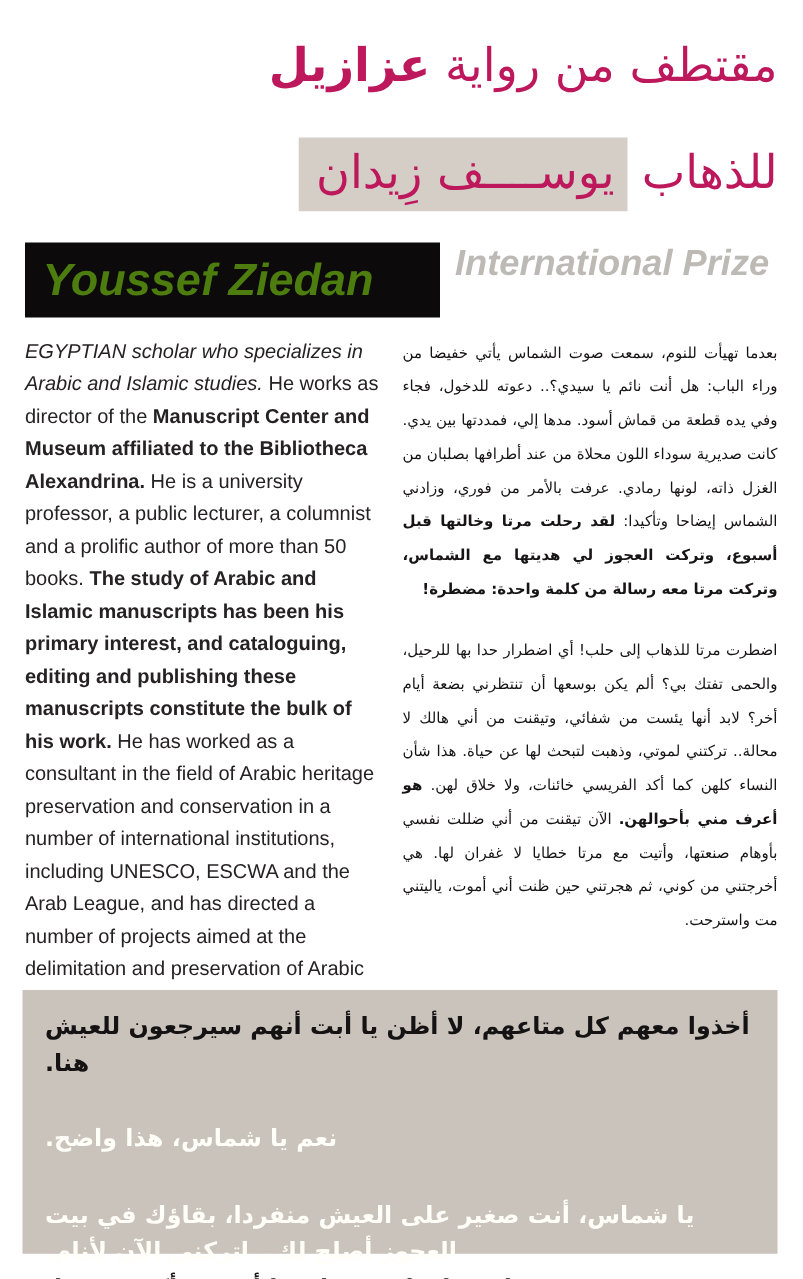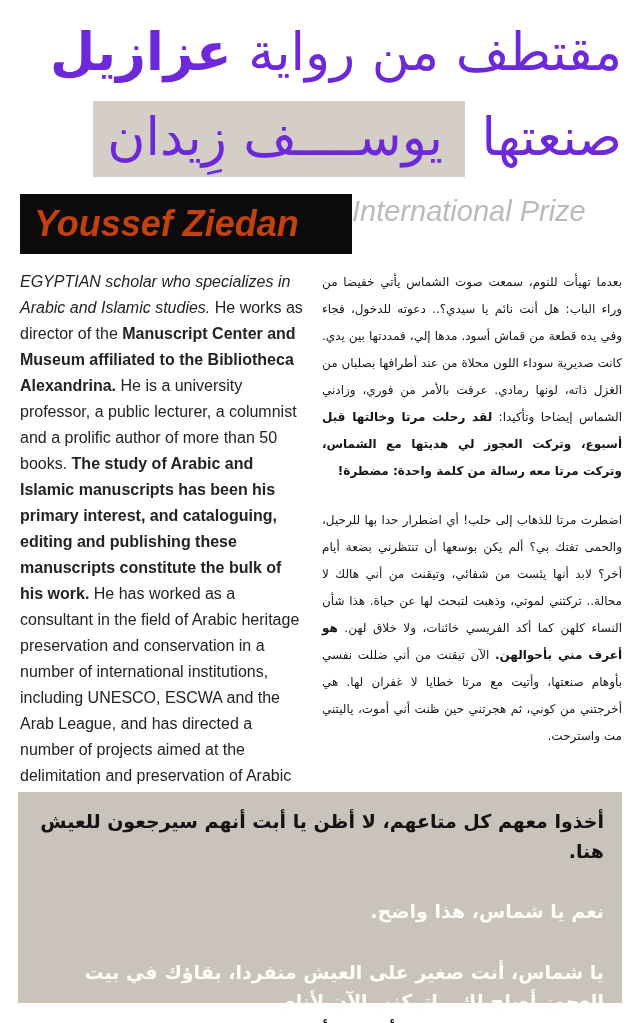--- a/index.html
+++ b/index.html
@@ -11,62 +11,64 @@
     position: relative;
     font-family: "Liberation Sans", "DejaVu Sans", sans-serif;
     color: #231f20;
   }
   .page { padding: 10px 20px 0 20px; }
 
   
   .masthead {
     direction: rtl;
     font-family: "DejaVu Sans", sans-serif;
-    font-size: 52px;
+    font-size: 37px;
     line-height: 85px;
     letter-spacing: -1px;
-    color: #6d28d9;
+    color: #be185d;
     white-space: nowrap;
   }
   .masthead .bold { font-weight: bold; }
   .masthead .hl {
     background: #d4cec7;
-    padding: 6px 22px 10px 14px;
+    padding: 6px 10px 10px 14px;
   }
 
   
   .bar-row {
     margin-top: 14px;
     display: flex;
     align-items: stretch;
     height: 60px;
   }
   .author-bar {
     background: #0c0a0b;
     width: 332px;
     flex: 0 0 332px;
     display: flex;
     align-items: center;
     padding: 0 14px;
   }
   .author-bar span {
-    color: #c2410c;
+    color: #4d7c0f;
     font-weight: bold;
     font-style: italic;
     font-size: 36px;
     letter-spacing: 0px;
     white-space: nowrap;
   }
   .prize {
+    padding-left: 12px;
     font-style: italic;
     color: #bdbab6;
     font-size: 29px;
     line-height: 30px;
     padding-top: 2px;
     white-space: nowrap;
+    font-weight: bold;
   }
 
   
   .columns {
     margin-top: 15px;
     display: flex;
     gap: 15px;
     min-height: 522px;
   }
   .col-en {
@@ -94,38 +96,38 @@
 
   
   .dialogue {
     position: absolute;
     left: 18px;
     right: 20px;
     top: 792px;
     height: 211px;
     background: #c9c3bb;
     direction: rtl;
-    text-align: right;
+    text-align: left;
     font-family: "DejaVu Sans", sans-serif;
     font-weight: bold;
     font-size: 19px;
     line-height: 29.5px;
     padding: 15px 18px 0 18px;
   }
   .dialogue p.dark  { color: #151213; }
   .dialogue p.light { color: #fffef8; margin-top: 31px; }
 </style>
 </head>
 <body>
 
 <div class="page">
 
   <div class="masthead">
     <div><span>مقتطف من رواية </span><span class="bold">عزازيل</span></div>
-    <div><span>صنعتها </span><span class="hl">يوســــف زِيدان</span></div>
+    <div><span>للذهاب </span><span class="hl">يوســــف زِيدان</span></div>
   </div>
 
   <div class="bar-row">
     <div class="author-bar">
       <span>Youssef Ziedan</span>
     </div>
     <div class="prize">
       <div>International Prize</div>
     </div>
   </div>

